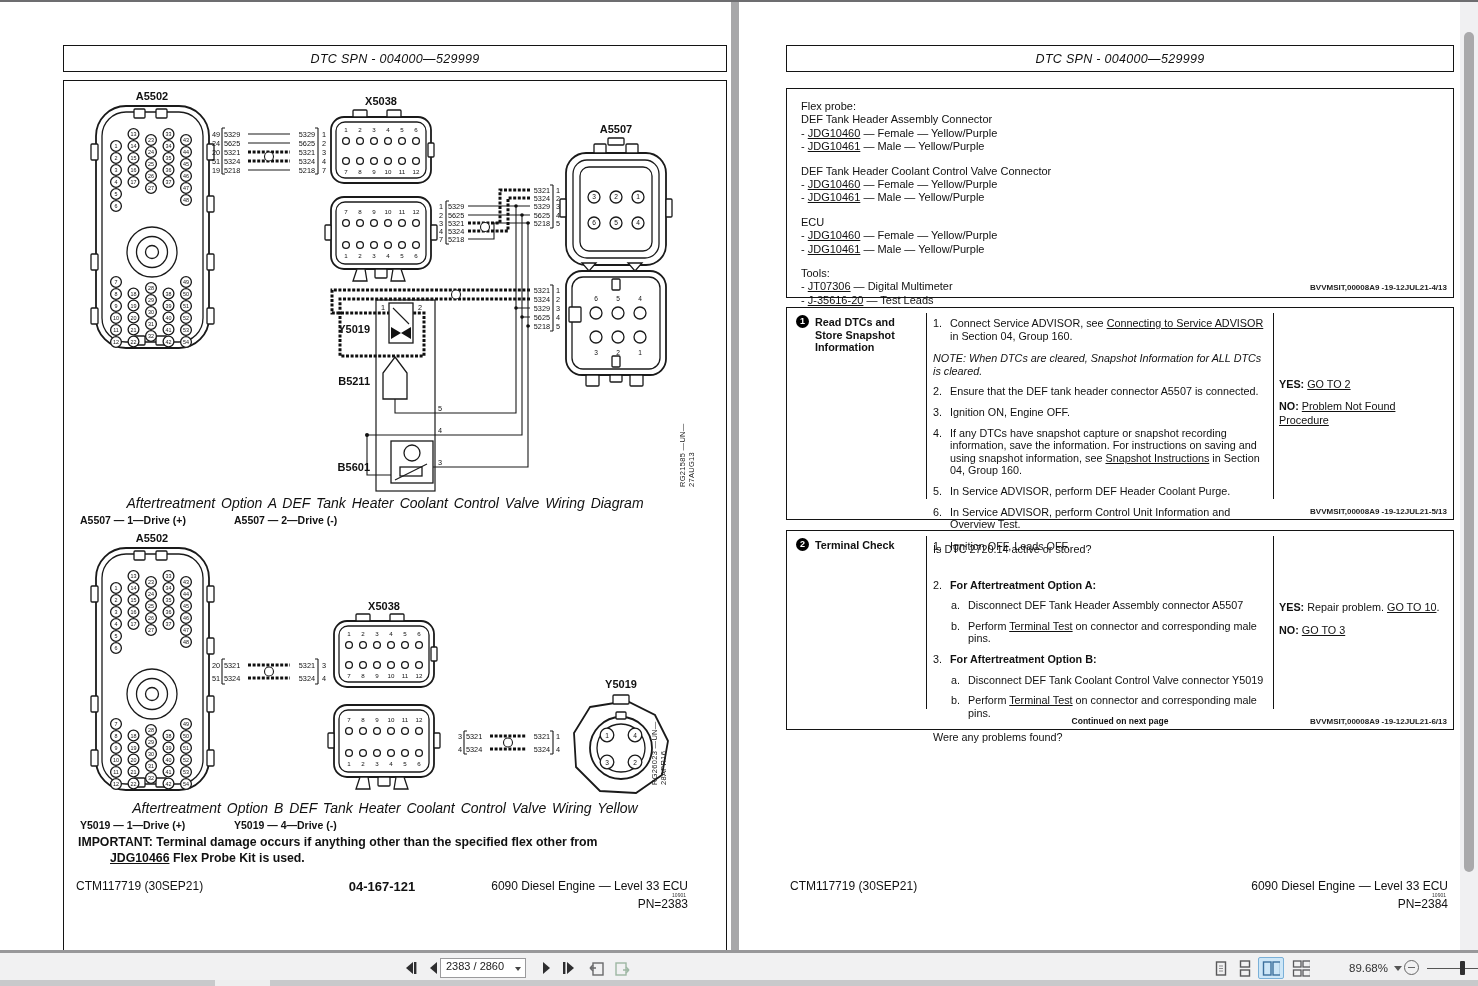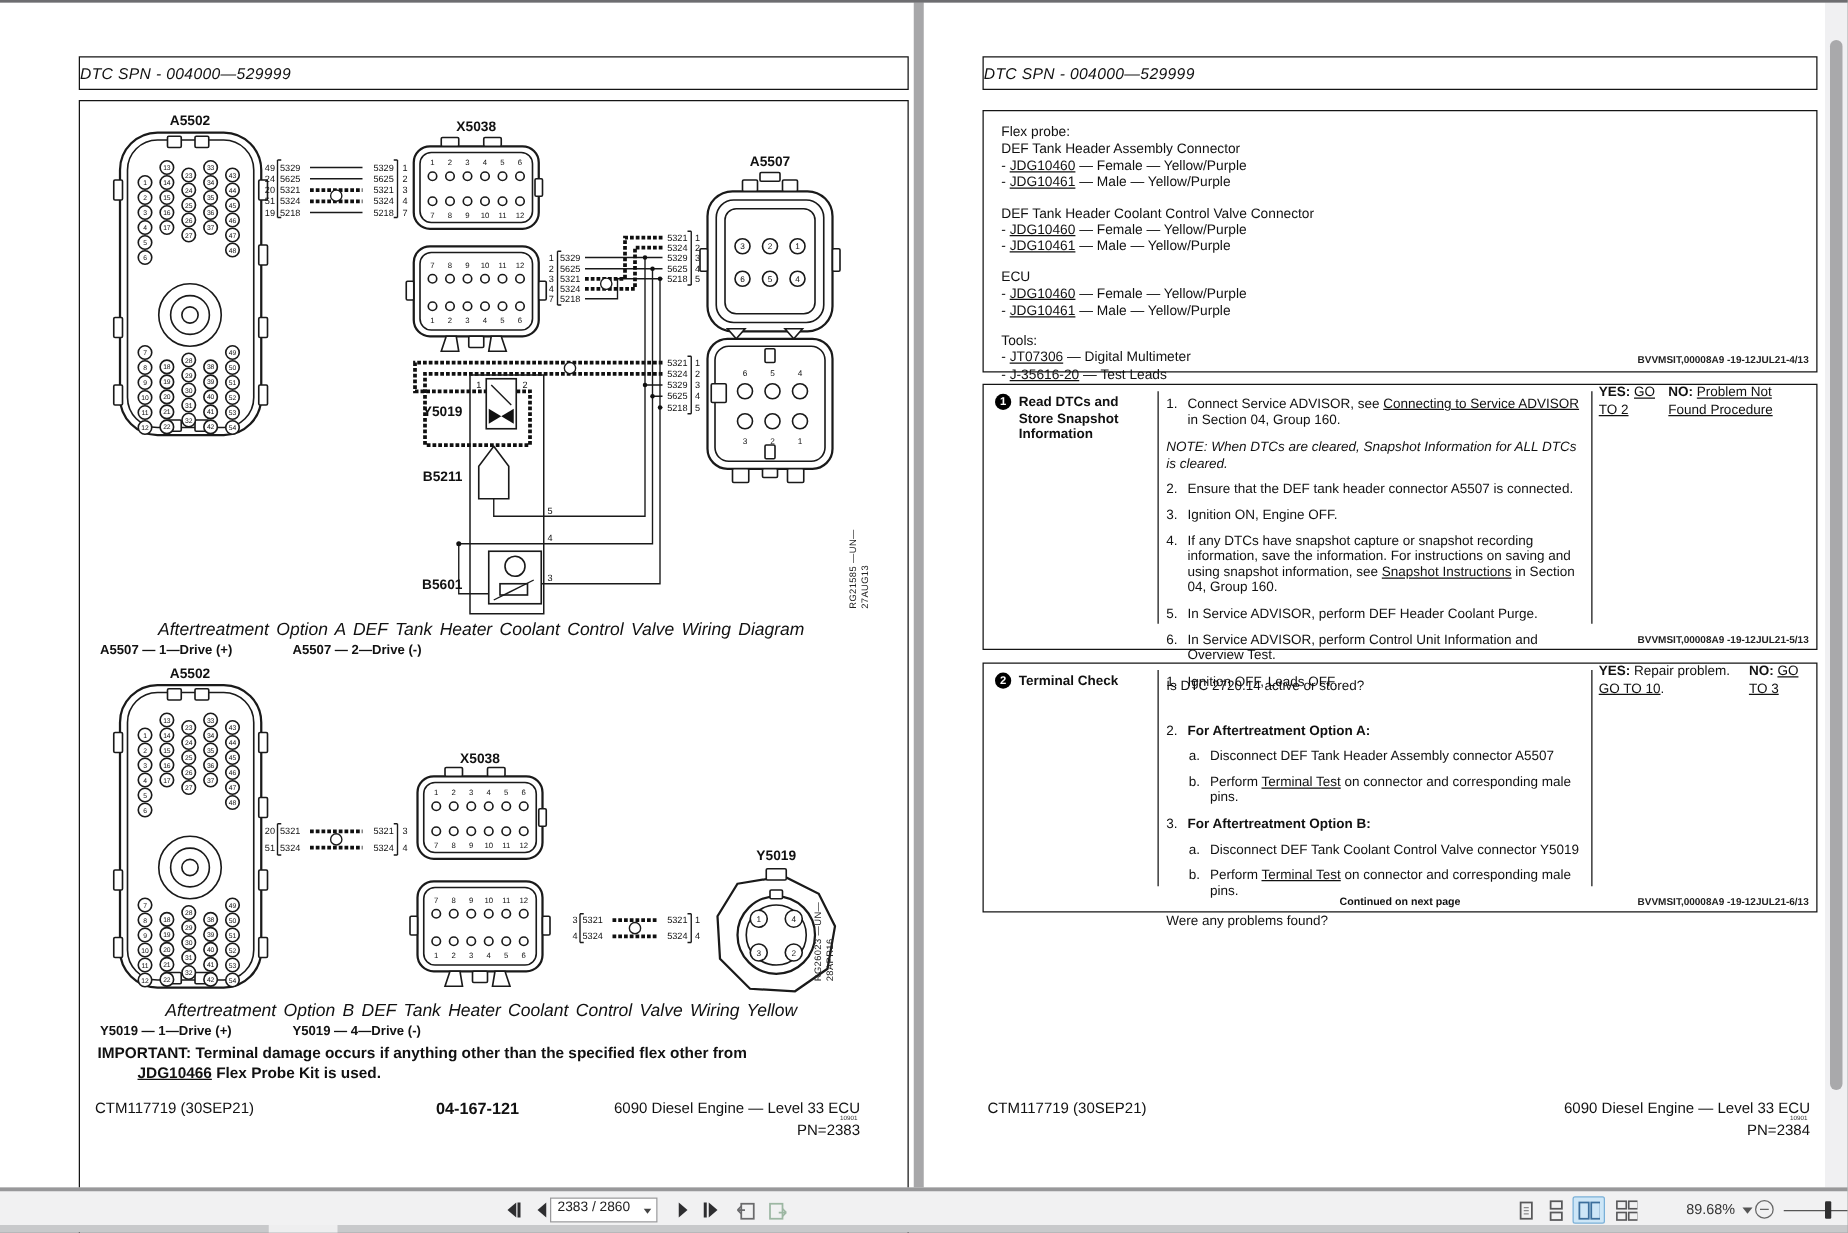--- a/index.html
+++ b/index.html
@@ -3,35 +3,35 @@
 <meta charset="utf-8">
 <style>
   * { margin:0; padding:0; box-sizing:border-box; }
   html,body { width:1478px; height:986px; overflow:hidden;
     font-family:"Liberation Sans", sans-serif; background:#a7a7a9; }
   .topline { position:absolute; left:0; top:0; width:1478px; height:2px; background:#6d6d70; z-index:5;}
   .page { position:absolute; top:2px; height:948px; background:#ffffff; }
   .page.left  { left:0; width:731px; }
   .page.right { left:739px; width:721px; }
   .hdrbox { position:absolute; border:1.5px solid #141414; display:flex; align-items:center;
-    font-style:italic; font-size:12.5px; color:#111; letter-spacing:.3px;}
+    justify-content:center; font-style:italic; font-size:12.5px; color:#111; letter-spacing:.3px;}
   .mainbox { position:absolute; border:1.5px solid #141414; }
   .infobox { position:absolute; border:1.5px solid #141414; font-size:11px; color:#111;
     padding:11px 14px; line-height:13.4px;}
   .line.gap { margin-top:11px; }
   .procbox { position:absolute; border:1.5px solid #141414; font-size:10.8px; color:#111;}
   .pl-col { position:absolute; left:9px; top:8px; width:124px; display:flex;
     font-weight:bold; font-size:10.8px; line-height:12.5px;}
   .numcirc { width:13px; height:13px; border-radius:50%; background:#000; color:#fff;
     font-size:9px; font-weight:bold; display:inline-flex; align-items:center;
     justify-content:center; flex:none; margin-right:6px; margin-top:-1px;}
   .vsep { position:absolute; width:1.2px; background:#141414; top:5px; bottom:20px;}
   .main-col { position:absolute; left:146px; top:1px; width:334px; line-height:12.6px;}
   .res-col { position:absolute; left:492px; top:0; bottom:22px; width:166px; display:flex;
-    flex-direction:row; justify-content:center; gap:9px; line-height:13.5px;}
+    flex-direction:column; justify-content:center; gap:9px; line-height:13.5px;}
   .resline .bb { font-weight:bold; }
   .step { display:flex; margin-top:8px; }
   .step.note { font-style:italic; margin-top:10px; }
   .step.ind { padding-left:18px; }
   .step.gapb { margin-top:26px; }
   .step.plain { margin-top:12px; }
   .num { flex:none; width:17px; }
   .u { text-decoration:underline; }
   .bb { font-weight:bold; }
   .bref { position:absolute; right:6px; bottom:3px; font-size:8px; font-weight:bold; color:#222;}

